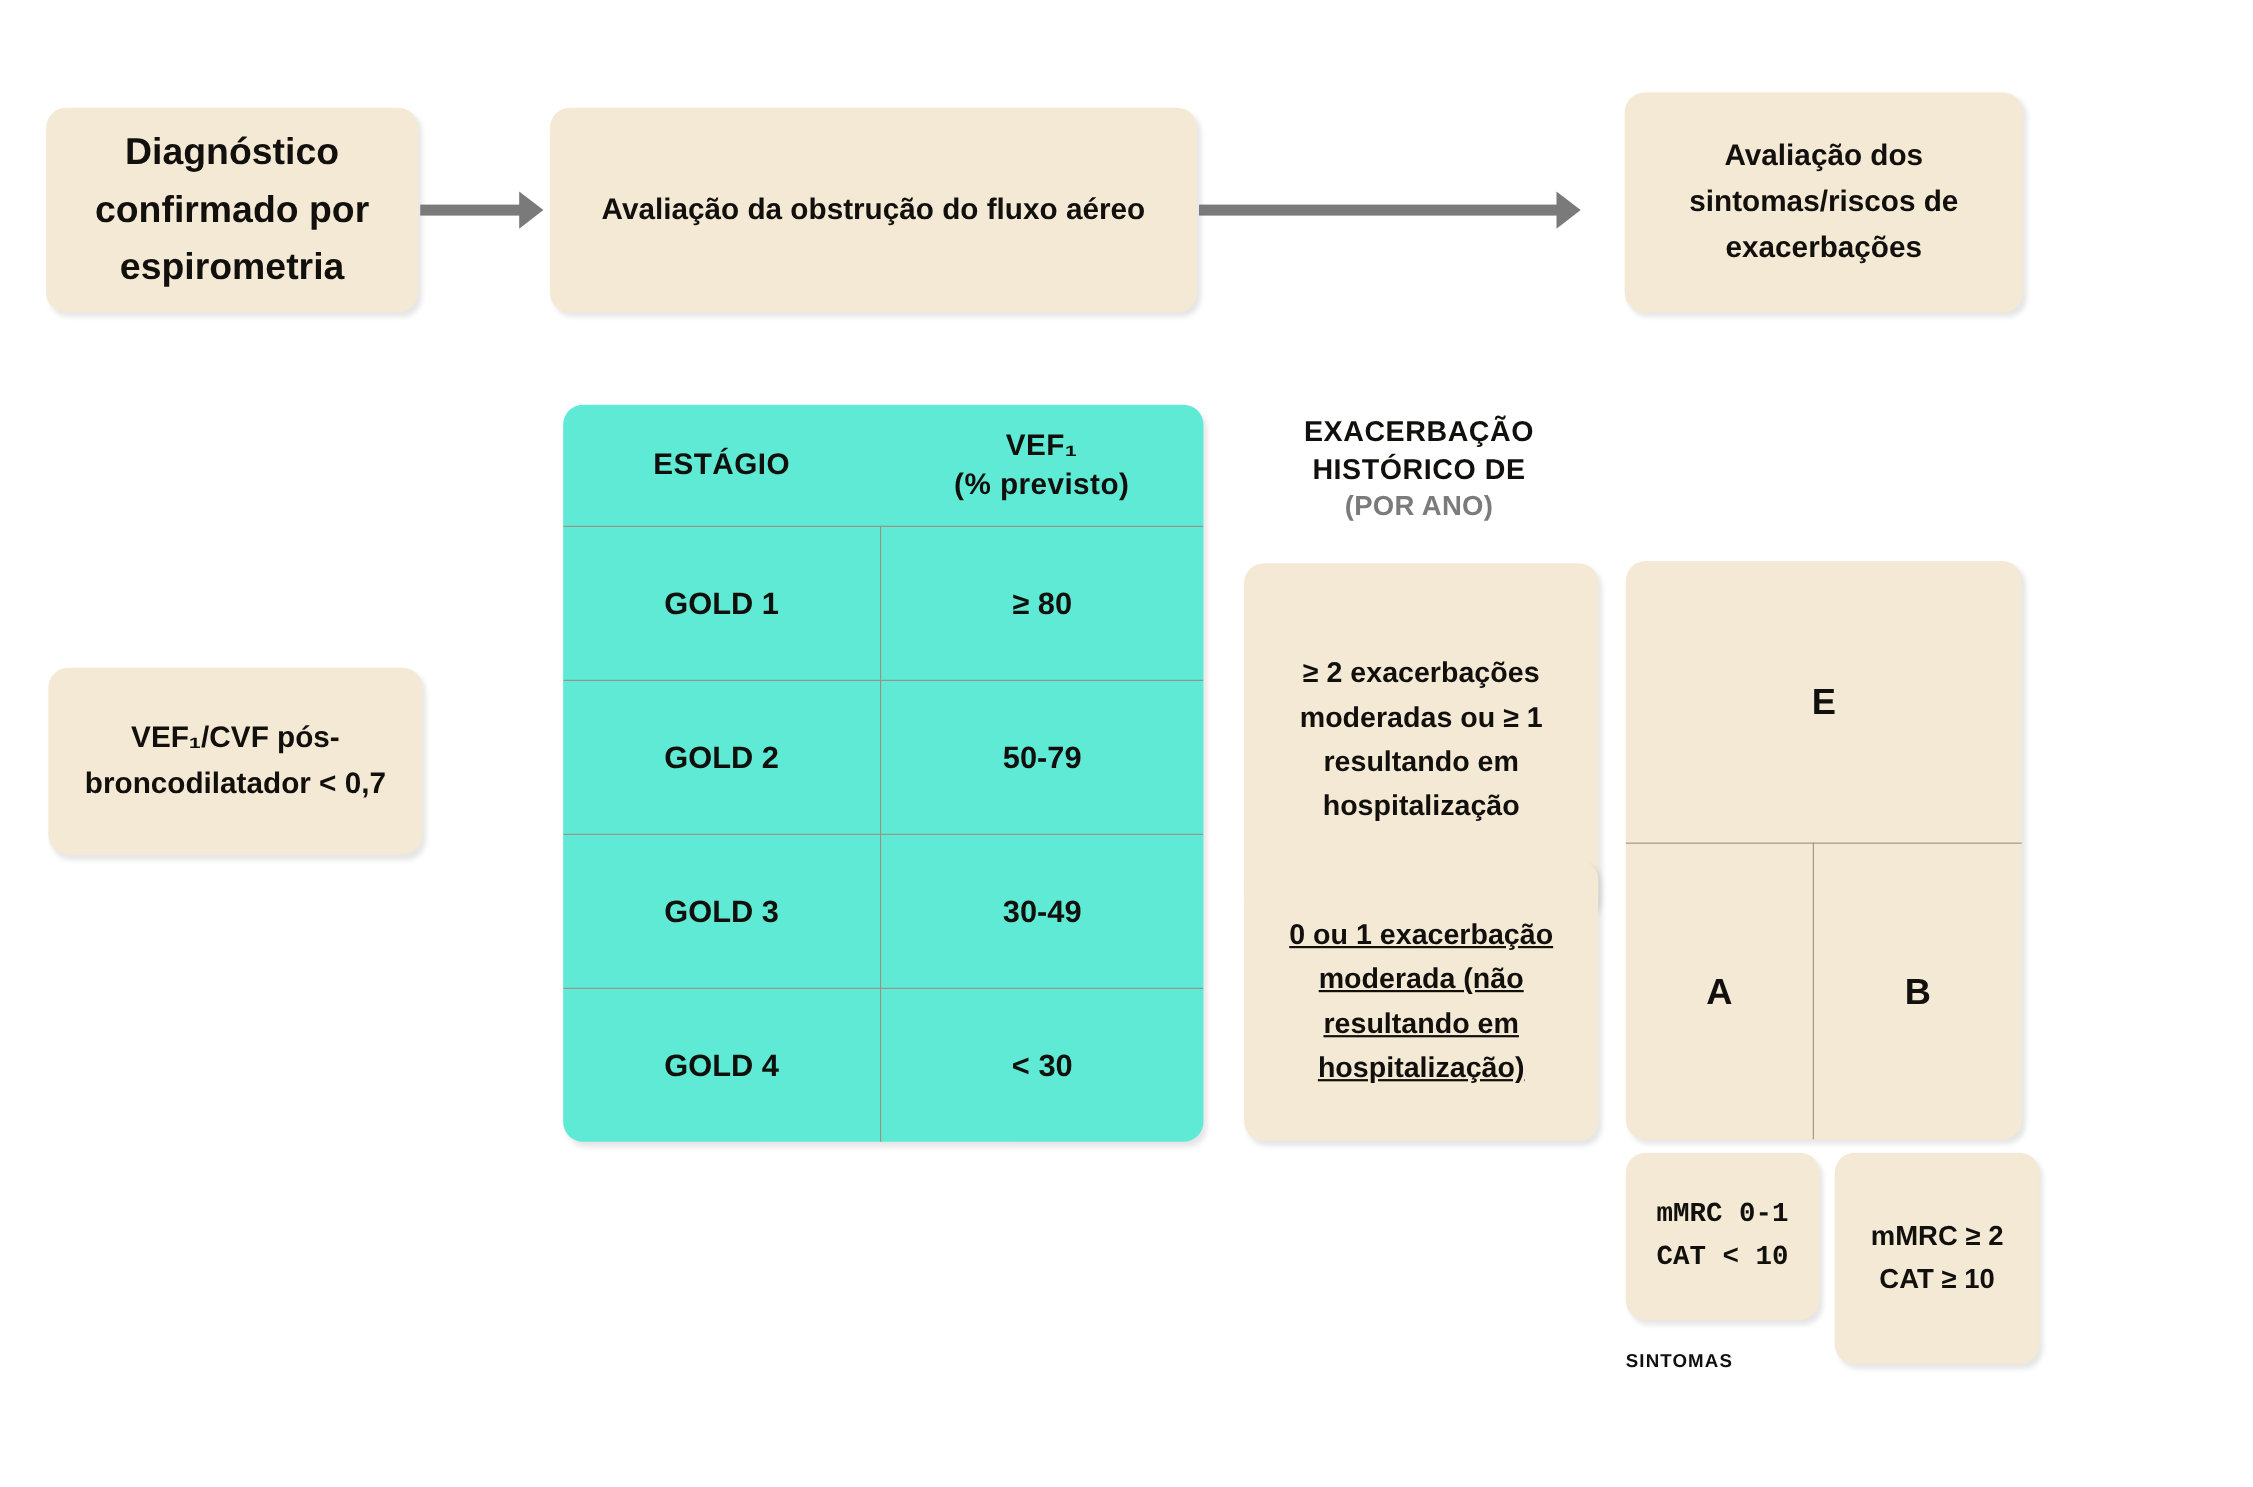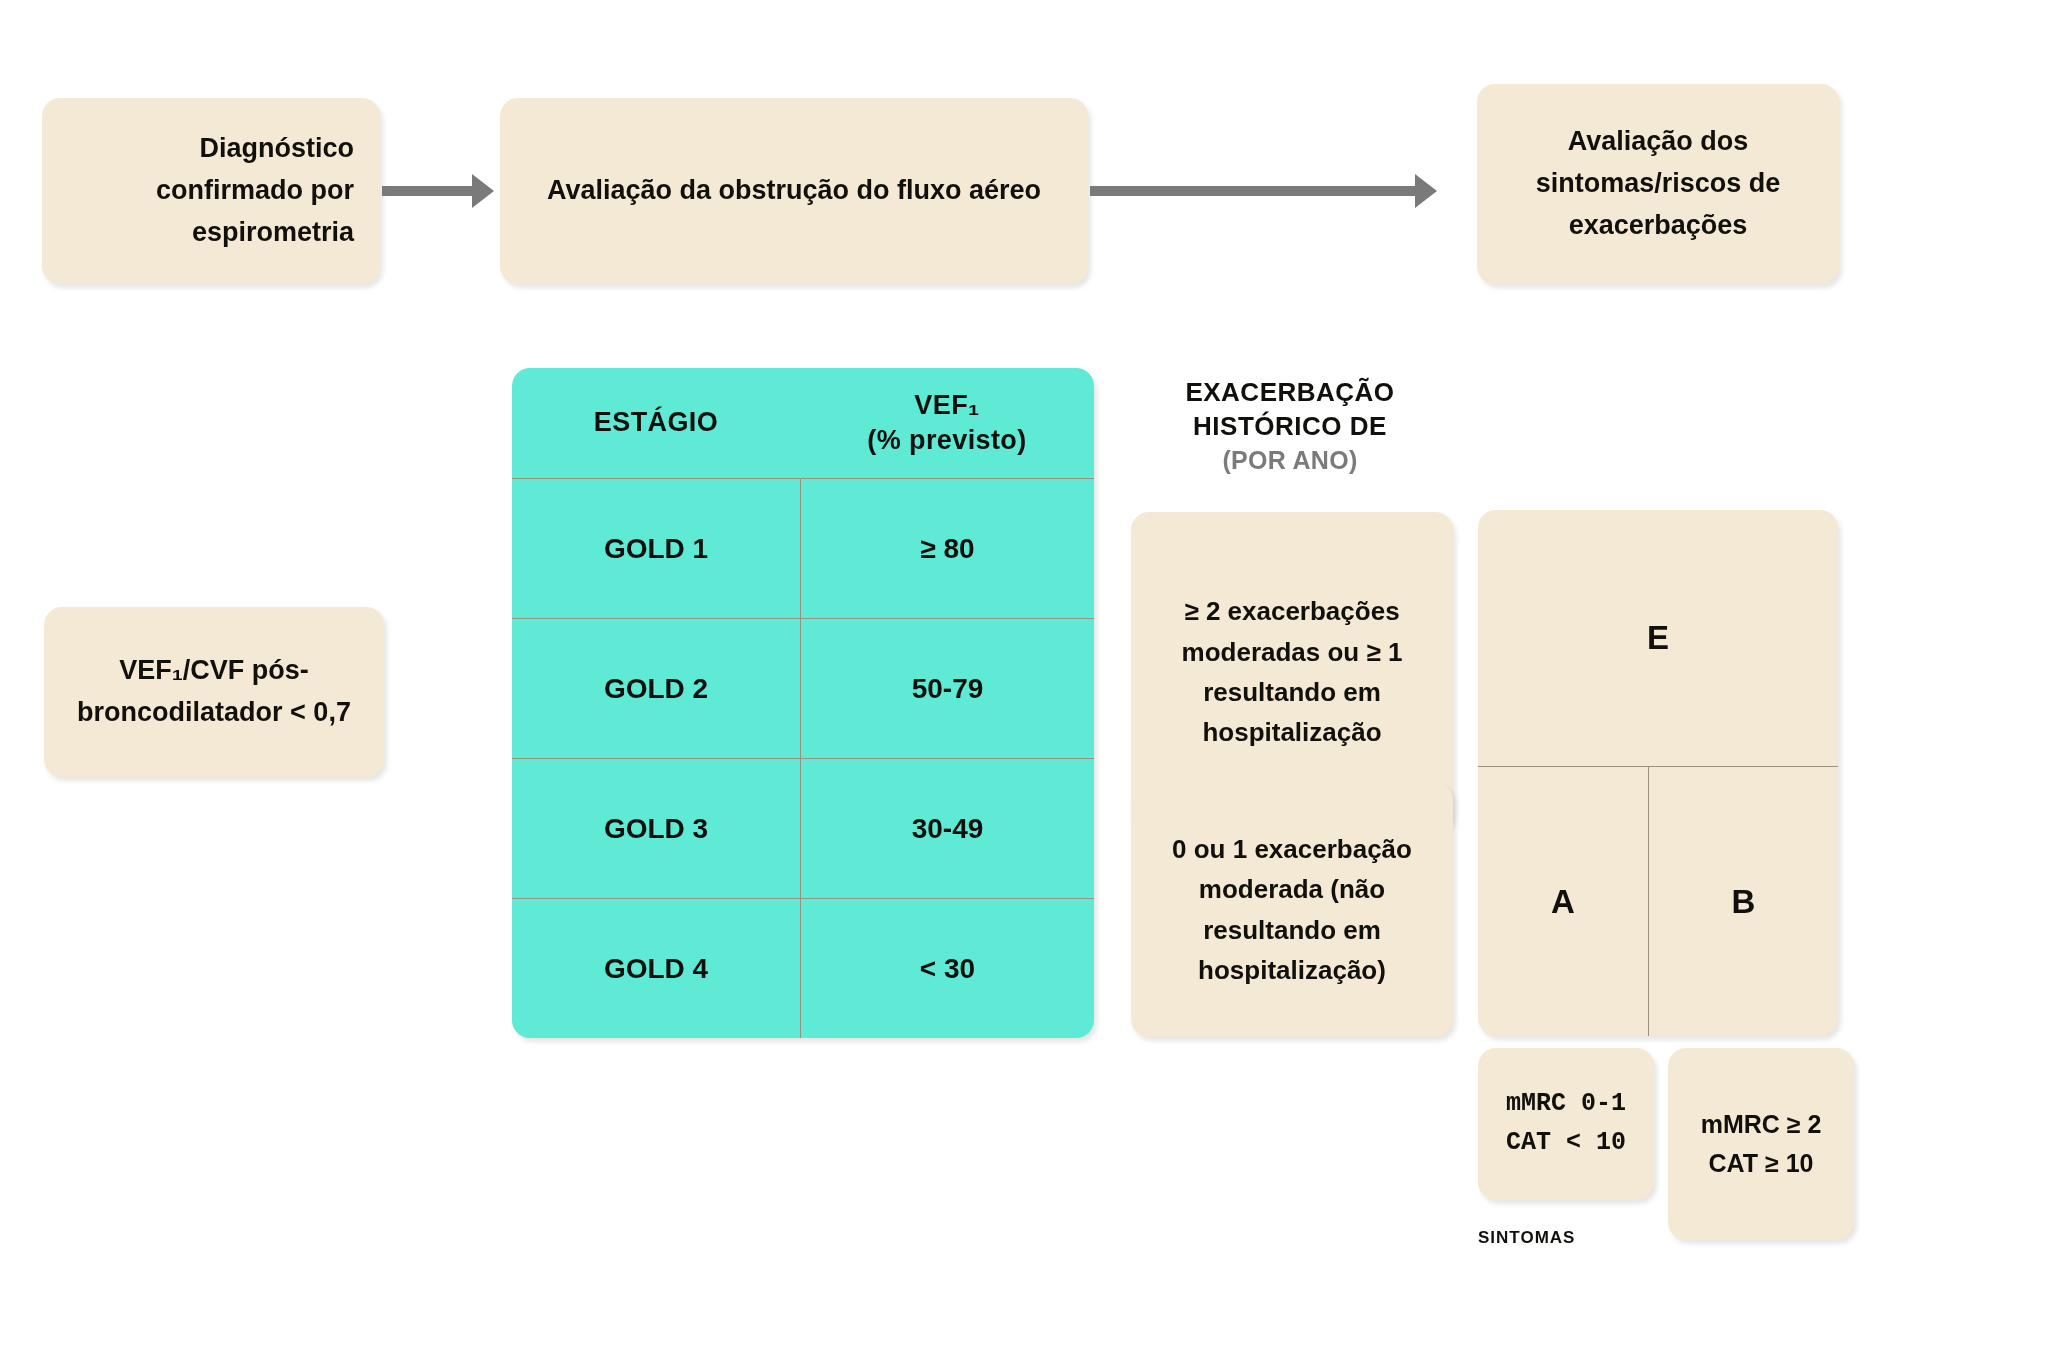--- a/index.html
+++ b/index.html
@@ -33,23 +33,22 @@
     justify-content: center;
     text-align: center;
     font-weight: bold;
     line-height: 1.55;
     color: #12100d;
   }
 
   
   #box-diagnostico {
     left: 42px; top: 98px; width: 338px; height: 186px;
-    font-size: 27px;
+    font-size: 34px;
     padding: 0 26px;
-    text-align: right;
   }
   #box-avaliacao-obstrucao {
     left: 500px; top: 98px; width: 588px; height: 186px;
     font-size: 27px;
     padding: 0 30px;
   }
   #box-avaliacao-sintomas {
     left: 1477px; top: 84px; width: 362px; height: 200px;
     font-size: 27px;
     padding: 0 24px;
@@ -140,20 +139,21 @@
   
   #box-exac-high {
     left: 1131px; top: 512px; width: 322px; height: 320px;
     font-size: 26px;
     padding: 0 18px;
   }
   #box-exac-low {
     left: 1131px; top: 782px; width: 322px; height: 255px;
     font-size: 26px;
     padding: 0 18px;
+    text-decoration: underline;
   }
 
   
   #abe-grid {
     position: absolute;
     left: 1478px; top: 510px; width: 360px; height: 526px;
     background: #F4E9D5;
     border-radius: 18px;
     box-shadow: 3px 4px 5px rgba(0,0,0,0.10);
     overflow: hidden;

